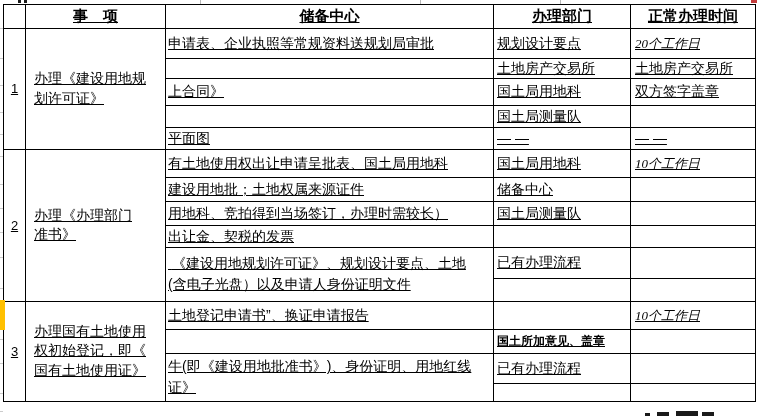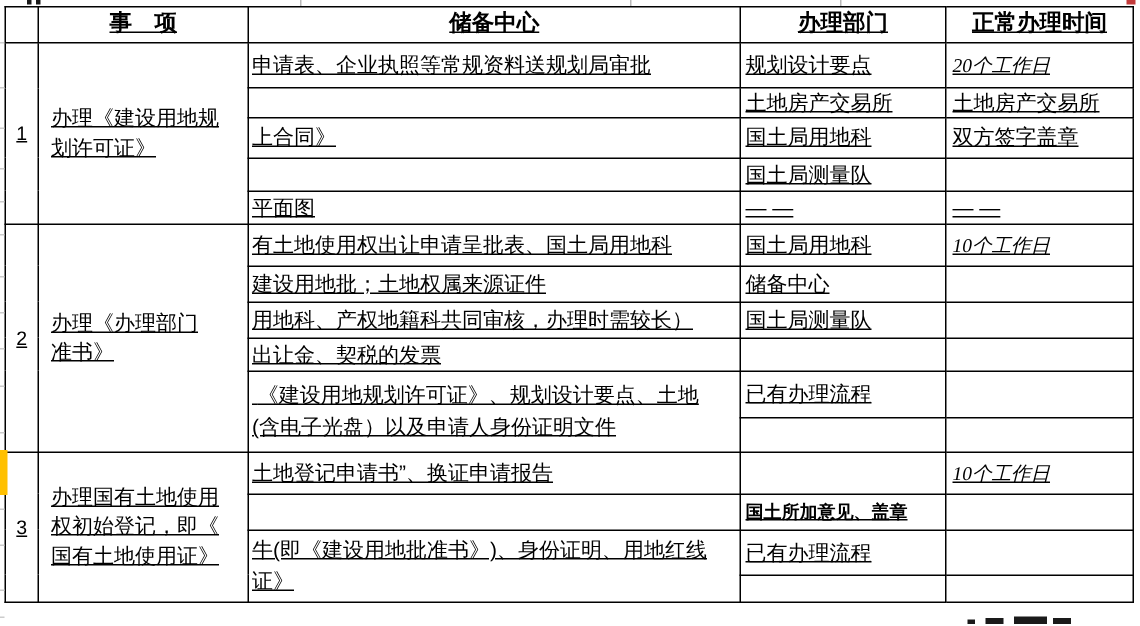--- a/index.html
+++ b/index.html
@@ -105,21 +105,21 @@
     <td class="c-proc">有土地使用权出让申请呈批表、国土局用地科</td>
     <td class="c-dept">国土局用地科</td>
     <td class="c-time t-italic">10个工作日</td>
   </tr>
   <tr style="height:24px">
     <td class="c-proc">建设用地批；土地权属来源证件</td>
     <td class="c-dept">储备中心</td>
     <td class="c-time"></td>
   </tr>
   <tr style="height:24px">
-    <td class="c-proc">用地科、产权地籍科共同审核，办理时需较长）</td>
+    <td class="c-proc">用地科、竞拍得到当场签订，办理时需较长）</td>
     <td class="c-dept">国土局测量队</td>
     <td class="c-time"></td>
   </tr>
   <tr style="height:14px">
     <td class="c-proc">出让金、契税的发票</td>
     <td class="c-dept"></td>
     <td class="c-time"></td>
   </tr>
   <tr style="height:31px">
     <td class="c-proc" rowspan="2"> 《建设用地规划许可证》、规划设计要点、土地

